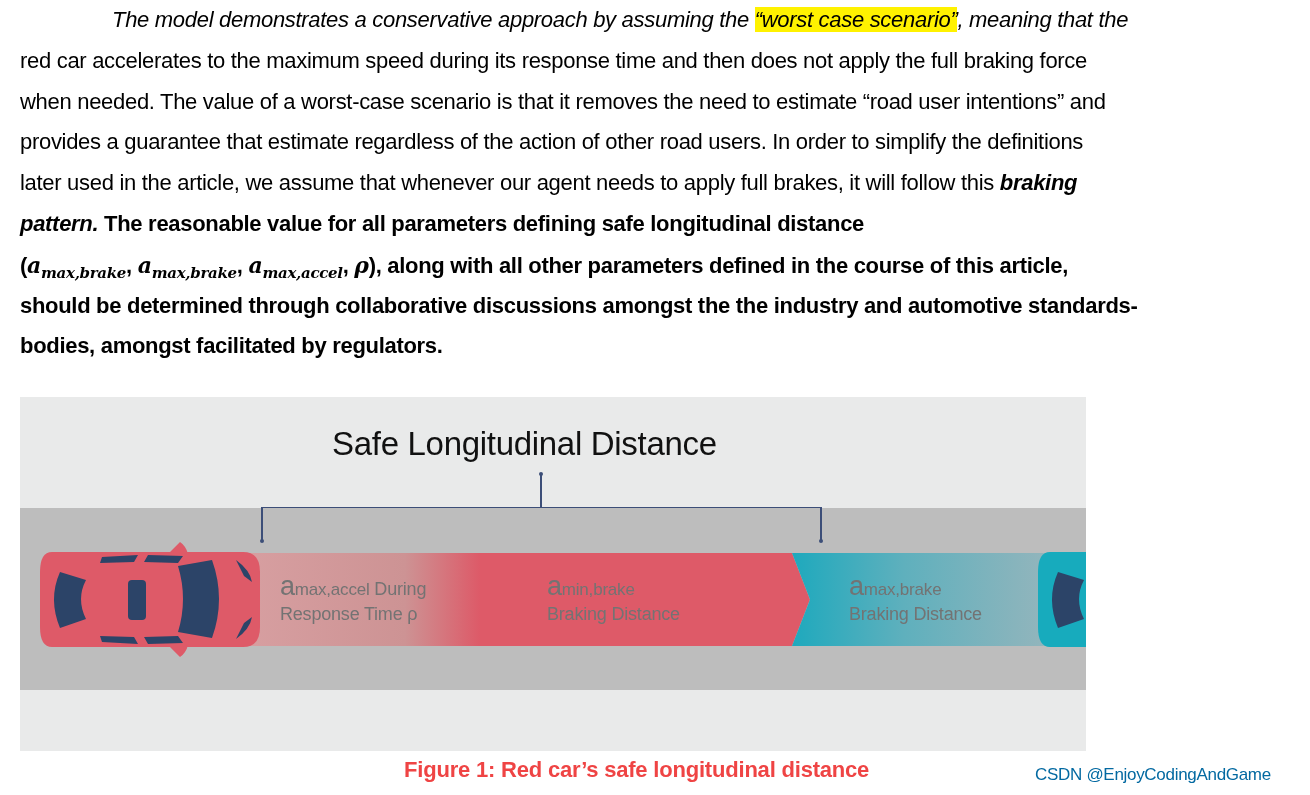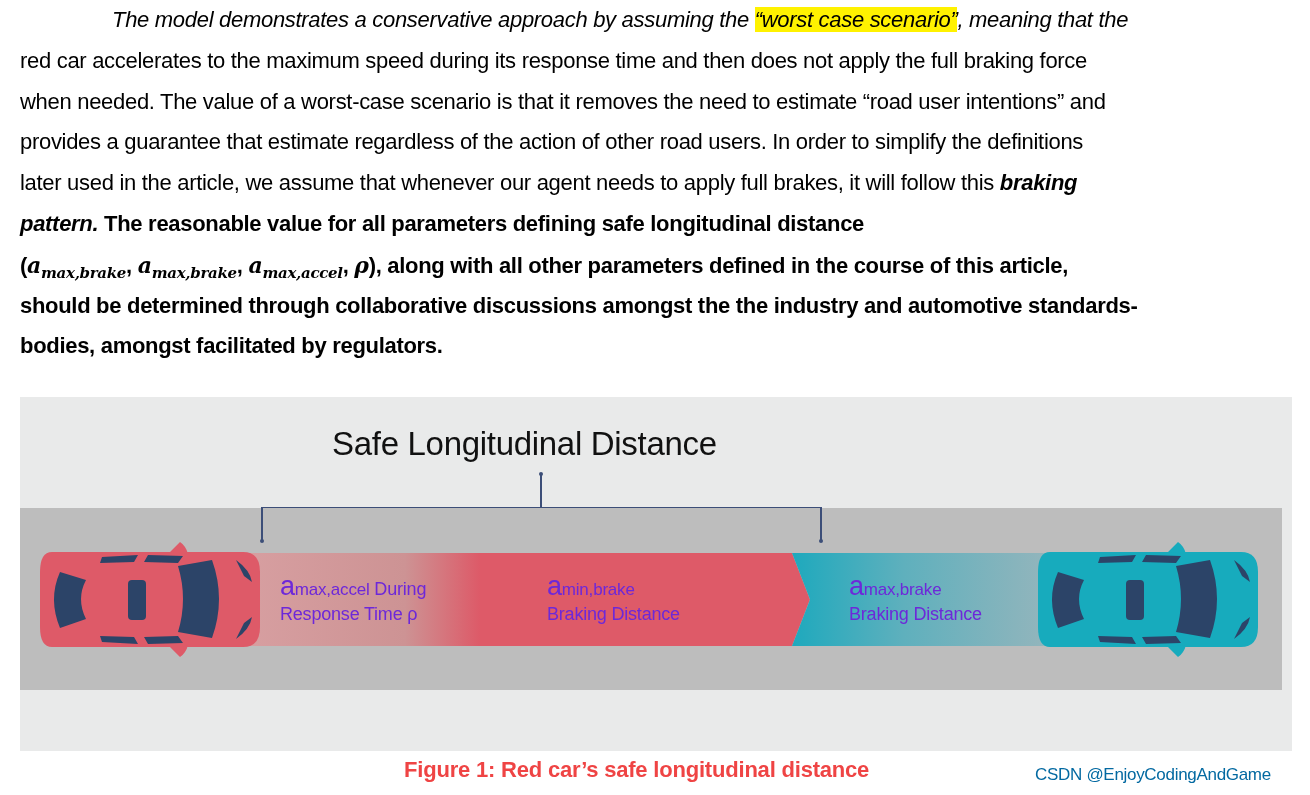--- a/index.html
+++ b/index.html
@@ -5,31 +5,31 @@
   html,body{margin:0;padding:0;background:#ffffff;}
   body{width:1310px;height:795px;position:relative;overflow:hidden;font-family:"Liberation Sans","DejaVu Sans",sans-serif;color:#000;}
   .para{position:absolute;left:20px;top:0;width:1275px;font-size:22px;line-height:40.8px;letter-spacing:-0.3px;}
   .line{white-space:nowrap;height:40.8px;}
   .indent{padding-left:92px;font-style:italic;}
   .hl{background:#fff200;}
   .bold{font-weight:bold;}
   .ital{font-style:italic;font-weight:bold;}
   .math{font-family:"DejaVu Serif","Liberation Serif",serif;font-style:italic;font-weight:bold;}
   .math sub{font-size:15px;}
-  .figure{position:absolute;left:20px;top:397px;width:1272px;height:354px;background:#e9eaea;overflow:hidden;}
+  .figure{position:absolute;left:20px;top:397px;width:1066px;height:354px;background:#e9eaea;overflow:hidden;}
   .road{position:absolute;left:0;top:111px;width:1262px;height:182px;background:#bdbdbd;}
   .fig-title{position:absolute;left:312px;top:28px;font-size:33px;letter-spacing:-0.3px;color:#111;}
   .bracket-h{position:absolute;left:241px;top:110px;width:560px;height:1px;background:#3c4e78;}
   .bracket-v{position:absolute;width:1.5px;background:#3c4e78;}
   .dot{position:absolute;width:4px;height:4px;border-radius:50%;background:#3c4e78;}
   .seg{position:absolute;top:156px;height:93px;}
   .seg1{left:210px;width:250px;background:linear-gradient(90deg,#d8a0a2 0%,#cd9394 70%,#dd5a68 100%);}
   .seg2{left:460px;width:330px;background:#de5a68;clip-path:polygon(0 0,312px 0,330px 50%,312px 100%,0 100%);}
   .seg3{left:772px;width:280px;background:linear-gradient(90deg,#1ea9bd 0%,#5fb0bd 40%,#9cb6bc 100%);clip-path:polygon(0 0,100% 0,100% 100%,0 100%,18px 50%);}
-  .seg-label{position:absolute;font-size:18px;line-height:24px;color:#6d28d9;letter-spacing:-0.2px;}
+  .seg-label{position:absolute;font-size:18px;line-height:24px;color:#737373;letter-spacing:-0.2px;}
   .seg-label .sym{font-size:27px;font-family:"Liberation Sans",sans-serif;}
   .seg-label .sub{font-size:17px;}
   .car{position:absolute;top:145px;}
   .caption{position:absolute;left:404px;top:757px;font-size:22px;font-weight:bold;color:#ef4444;letter-spacing:-0.2px;}
   .watermark{position:absolute;left:1035px;top:765px;font-size:17px;color:#0369a1;letter-spacing:-0.3px;}
 </style>
 </head>
 <body>
 
 <div class="para">

